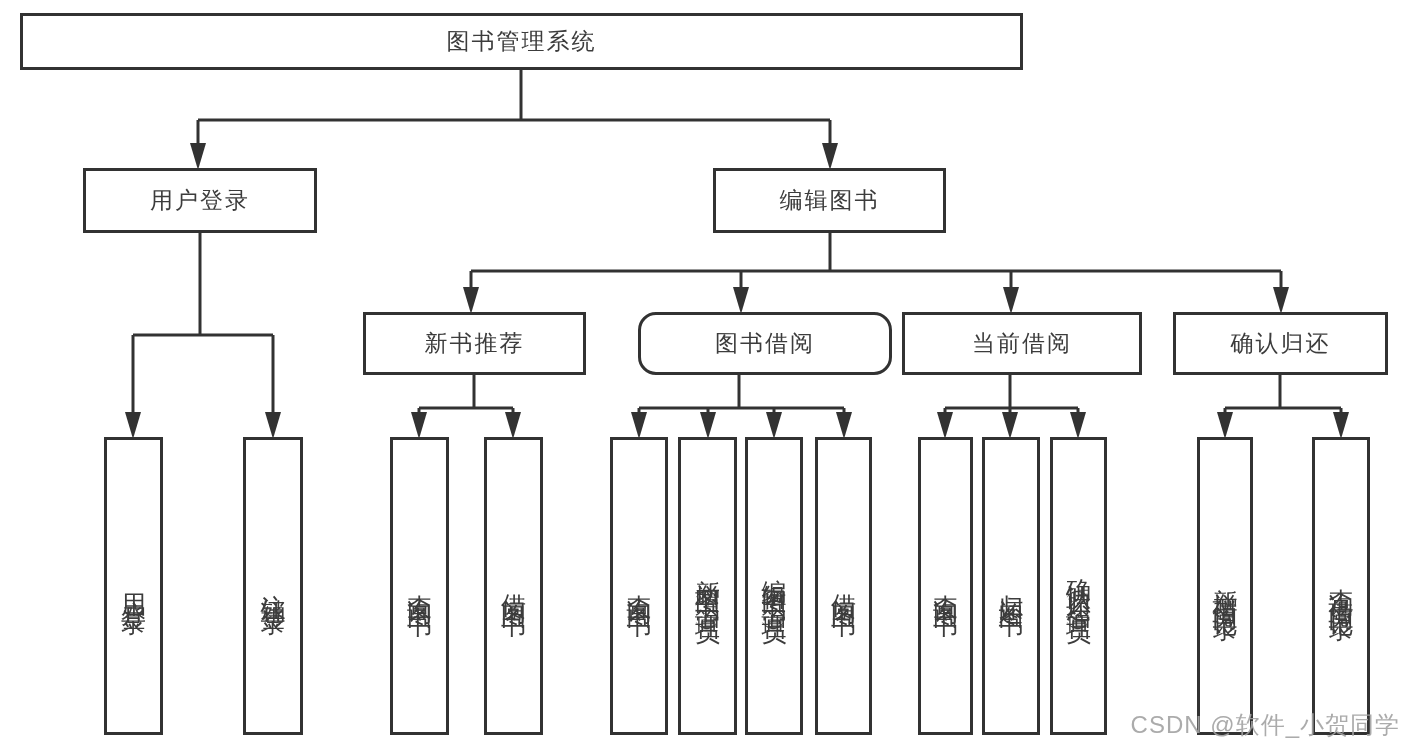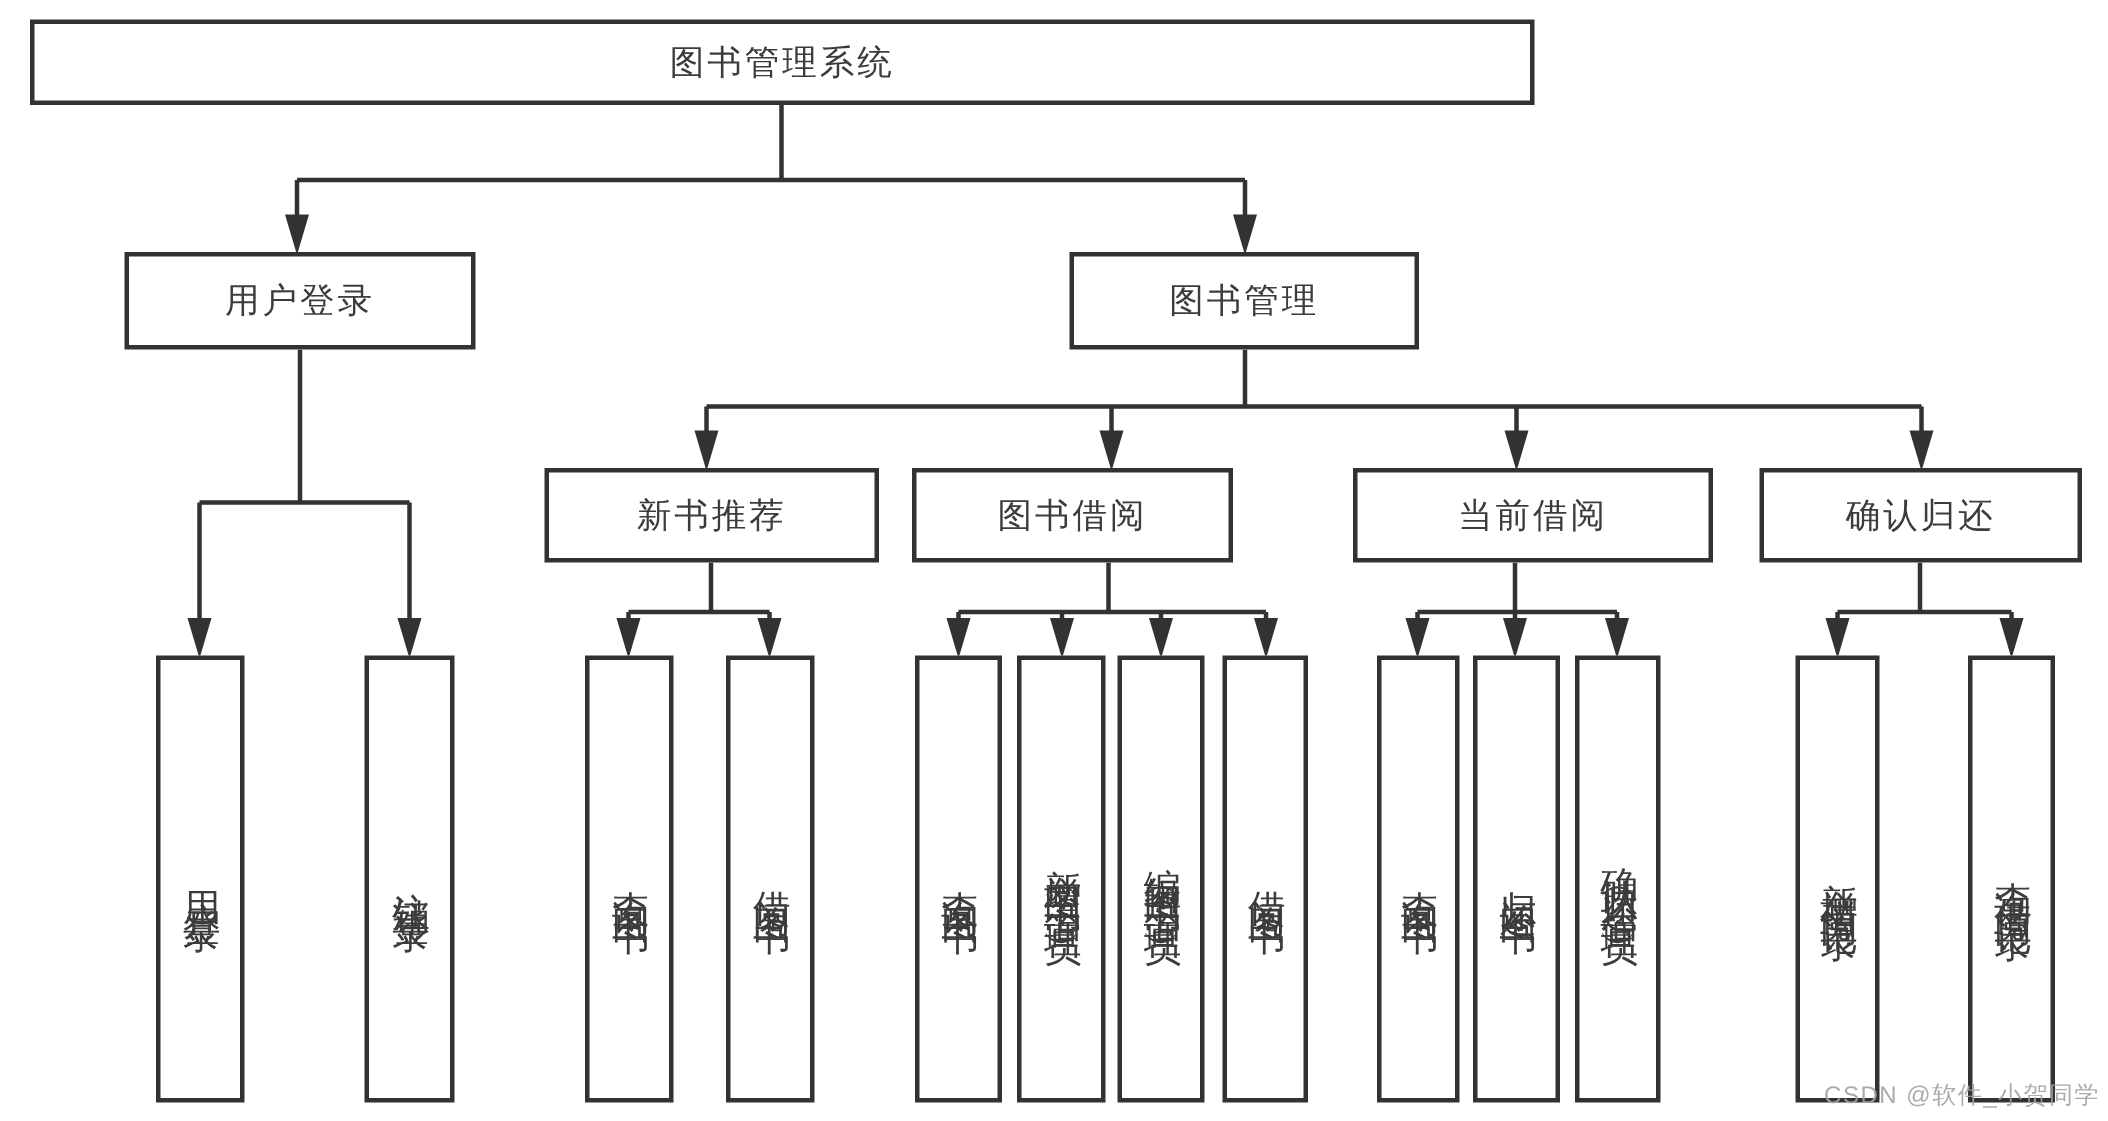--- a/index.html
+++ b/index.html
@@ -43,21 +43,21 @@
     font-size: 25px;
     letter-spacing: 6px;
     line-height: 1;
     white-space: nowrap;
     color: #3c3c3c;
   }
   #watermark {
     position: absolute;
     right: 5px;
     bottom: 6px;
-    font-size: 16px;
+    font-size: 24px;
     letter-spacing: 1px;
     color: rgba(162,162,162,0.9);
     white-space: nowrap;
     pointer-events: none;
   }
 </style>
 </head>
 <body>
 
 <div id="stage">
@@ -113,24 +113,24 @@
       <path d="M1225 408 H1341" stroke="#323232" stroke-width="3" fill="none"></path>
       <path d="M1225 408 V413" stroke="#323232" stroke-width="3" fill="none"></path>
       <polygon points="1217,412 1233,412 1225,439" fill="#323232"></polygon>
       <path d="M1341 408 V413" stroke="#323232" stroke-width="3" fill="none"></path>
       <polygon points="1333,412 1349,412 1341,439" fill="#323232"></polygon>
     </svg>
 
   <div class="box hbox" style="left:20px; top:13px; width:1003px; height:57px;">图书管理系统</div>
 
   <div class="box hbox" style="left:83px; top:168px; width:234px; height:65px;">用户登录</div>
-  <div class="box hbox" style="left:713px; top:168px; width:233px; height:65px;">图书管理</div>
+  <div class="box hbox" style="left:713px; top:168px; width:233px; height:65px;">编辑图书</div>
 
   <div class="box hbox" style="left:363px; top:312px; width:223px; height:63px;text-align:center;">新书推荐</div>
-  <div class="box hbox" style="left:608px; top:312px; width:214px; height:63px;">图书借阅</div>
+  <div class="box hbox" style="left:638px; top:312px; width:254px; height:63px;border-radius:18px;">图书借阅</div>
   <div class="box hbox" style="left:902px; top:312px; width:240px; height:63px;">当前借阅</div>
   <div class="box hbox" style="left:1173px; top:312px; width:215px; height:63px;">确认归还</div>
 
   <div class="box vbox" style="left:104px; width:59px;">
     <span class="vtext">用户登录</span>
   </div>
   <div class="box vbox" style="left:243px; width:60px;">
     <span class="vtext">注销登录</span>
   </div>
 

